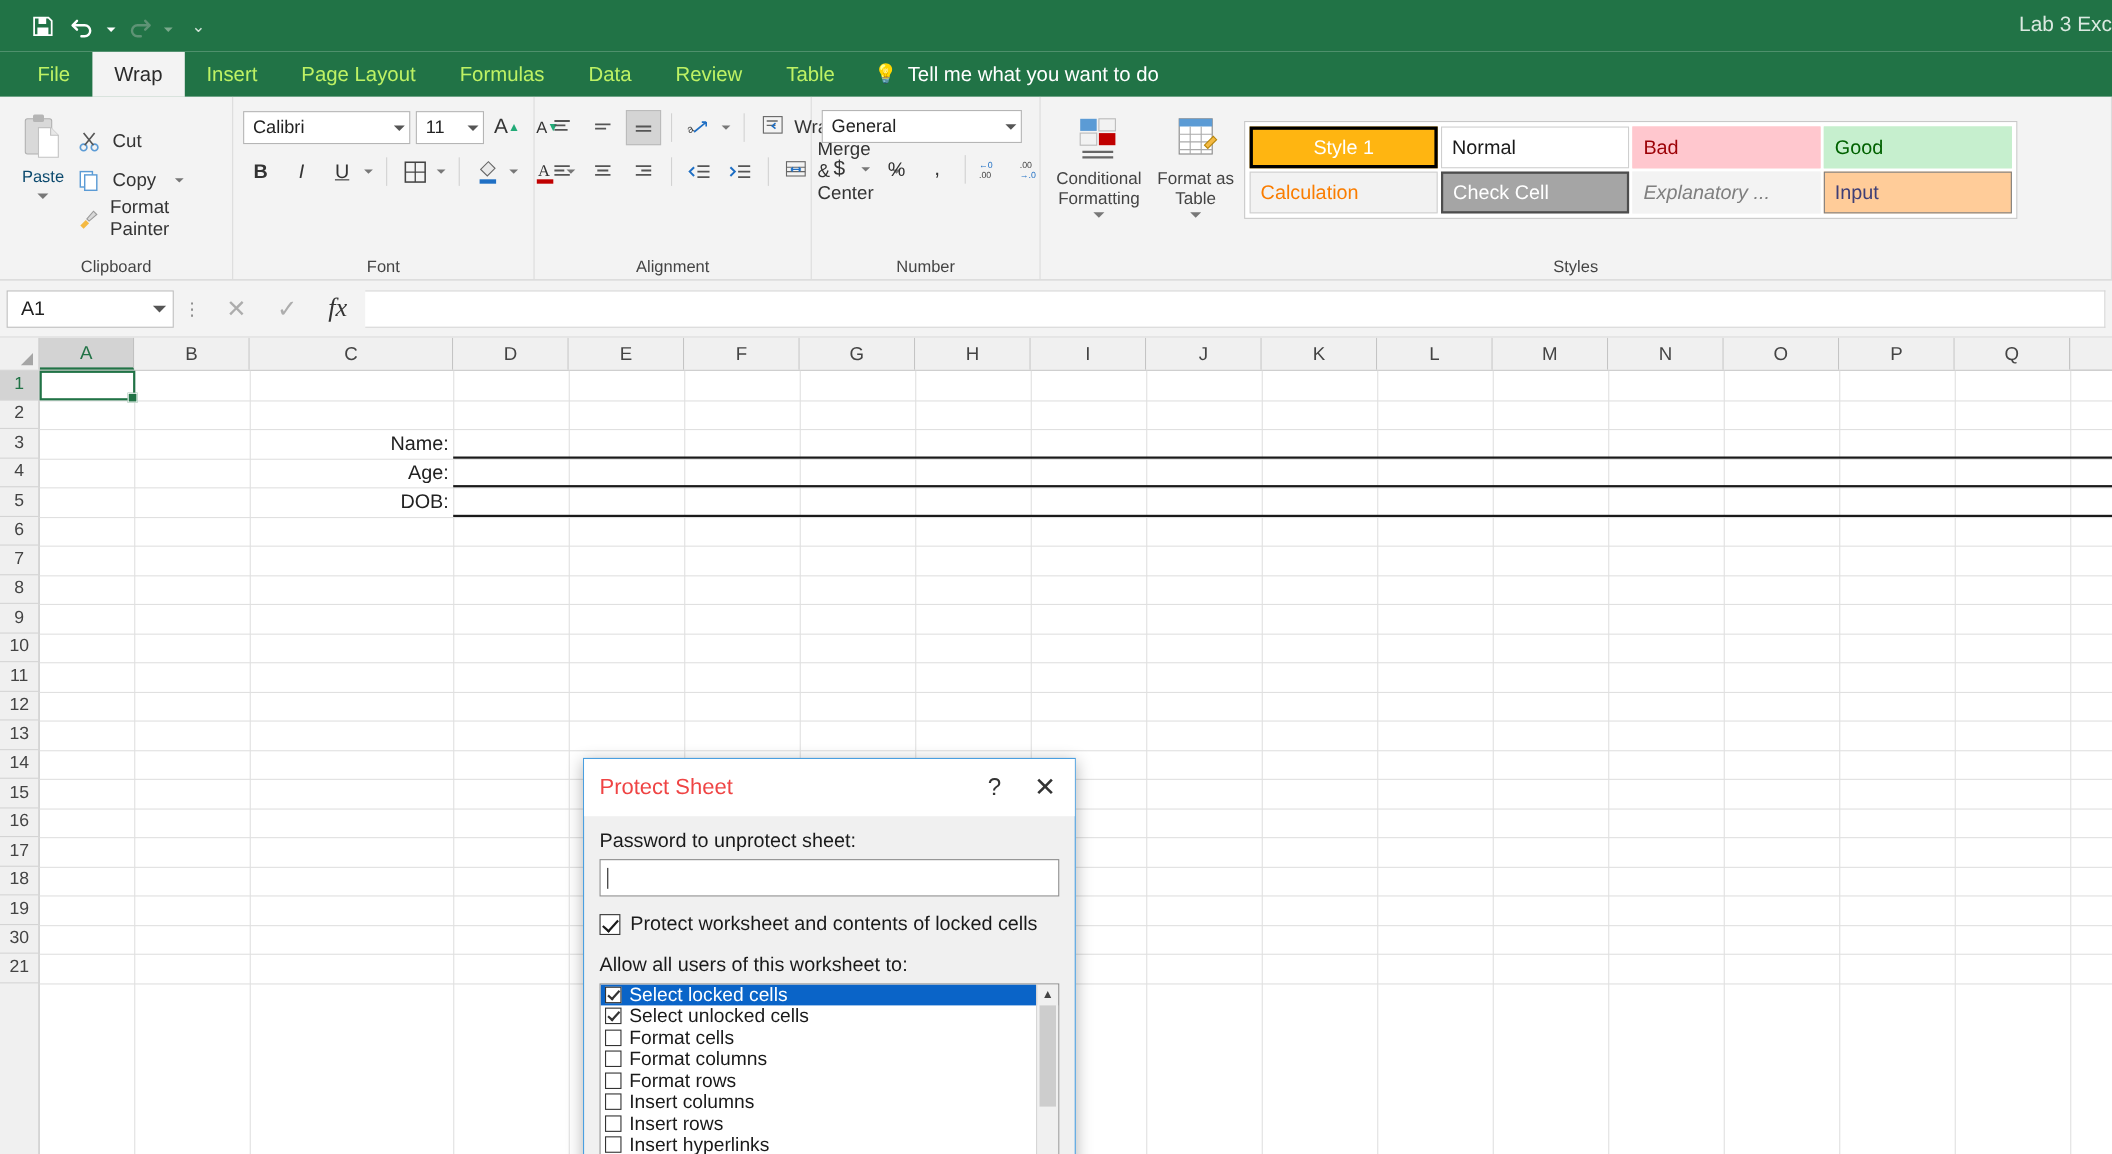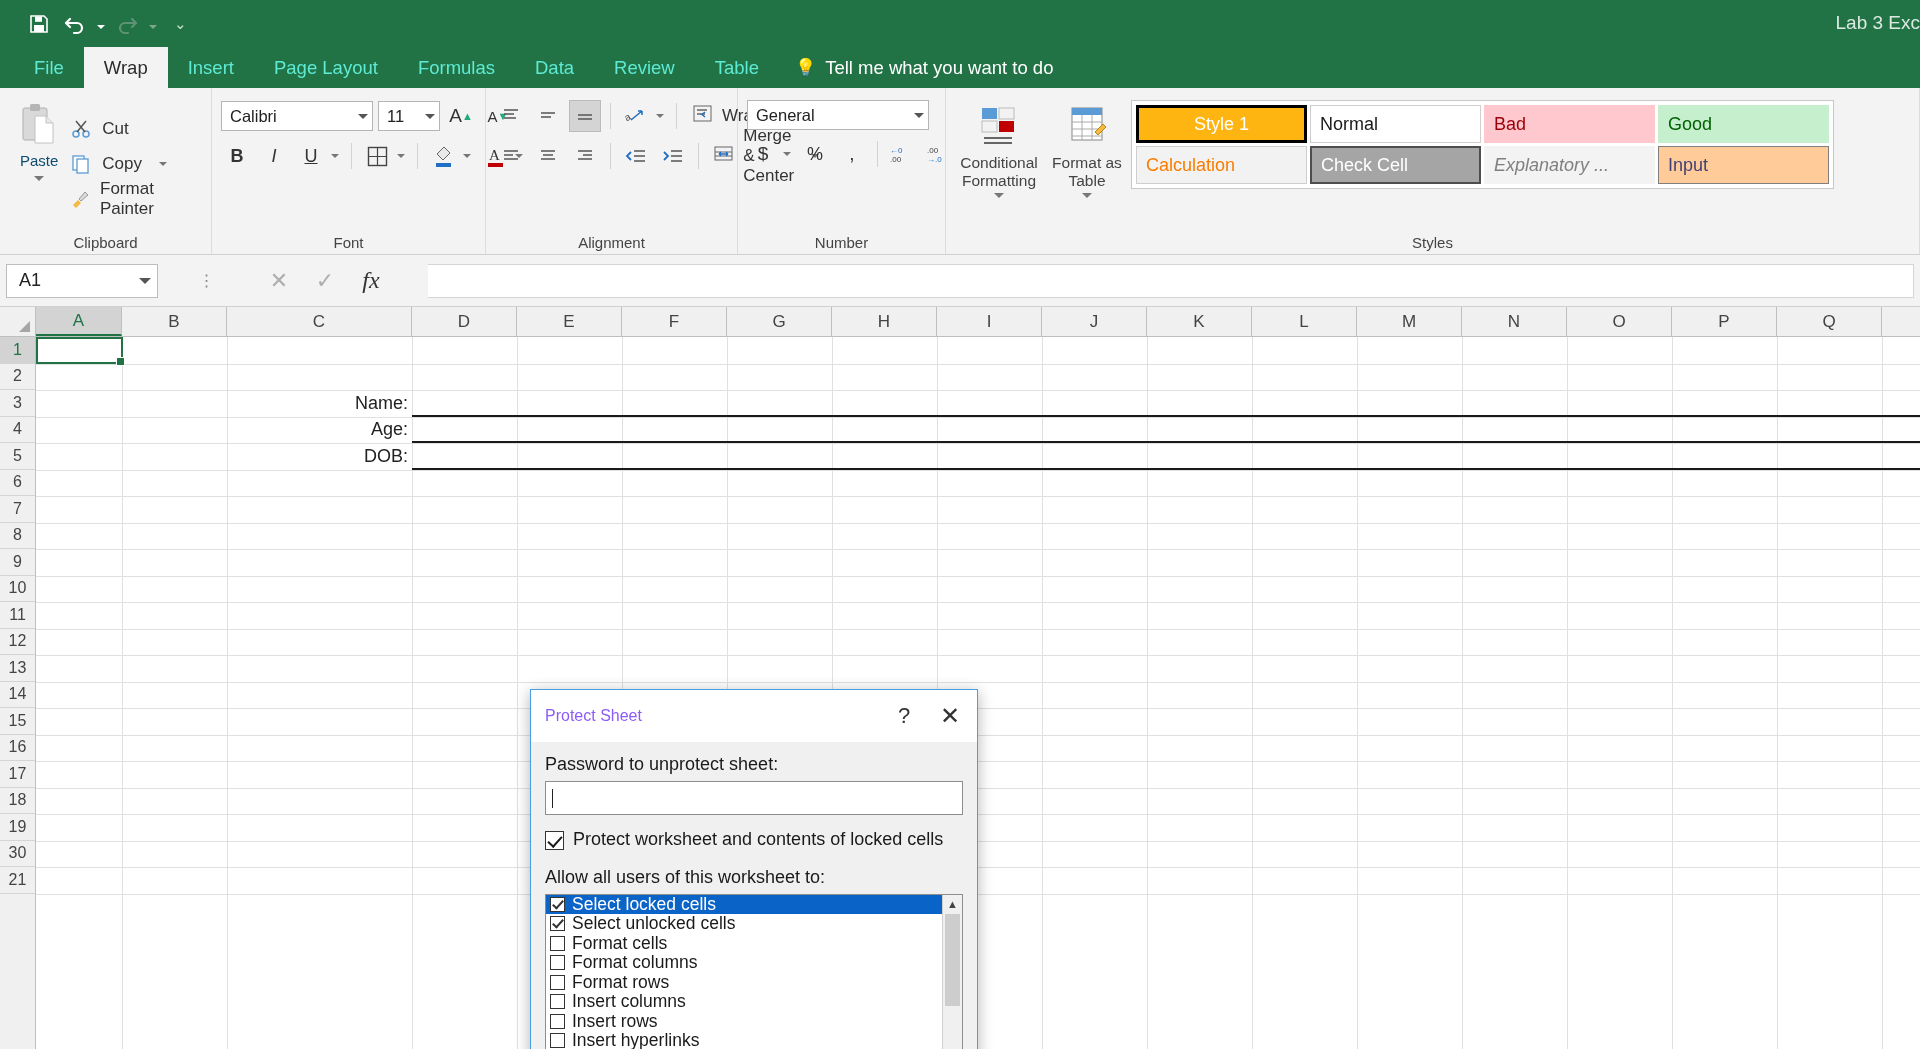--- a/index.html
+++ b/index.html
@@ -55,21 +55,21 @@
     height: 41px;
     background: #217346;
     display: flex;
     align-items: flex-end;
     padding-left: 14px;
   }
   .tab {
     height: 41px;
     padding: 0 20px;
     display: flex; align-items: center;
-    color: #5eead4;
+    color: #bef264;
     font-size: 18.5px;
     white-space: nowrap;
   }
   .tab.active {
     background: #f3f3f3;
     color: #2b2b2b;
   }
   .tellme {
     display: flex; align-items: center; gap: 9px;
     color: #ffffff; font-size: 18.5px;
@@ -157,38 +157,37 @@
   .bigbtn .bi { height: 54px; display:flex; align-items:center; justify-content:center;}
   .bigbtn .cr { width:0;height:0;border-left:5px solid transparent;border-right:5px solid transparent;border-top:5px solid #777;margin-top:3px;}
   .stylegallery {
     border: 1px solid #c8c8c8;
     background: #fff;
     display: grid;
     grid-template-columns: repeat(4, 171px);
     grid-auto-rows: 38px;
     gap: 3px;
     padding: 4px;
-    margin-top: 6px;
+    margin-top: 16px;
     align-self: flex-start;
   }
   .scell {
     display: flex; align-items: center;
     padding: 0 9px;
     font-size: 18px;
     border: 1px solid #cfcfcf;
     white-space: nowrap; overflow: hidden;
   }
 
   
   .formulabar {
     height: 52px; background: #f3f3f3;
     display: flex; align-items: center;
     border-bottom: 1px solid #d0d0d0;
     padding: 0 6px;
-    gap: 32px;
   }
   .namebox {
     width: 152px; height: 34px; background: #fff; border: 1px solid #bdbdbd;
     display: flex; align-items: center; padding: 0 6px 0 12px;
     font-size: 18px; color: #222;
   }
   .namebox .nv { flex: 1; }
   .namebox .ca { width:0;height:0;border-left:6px solid transparent;border-right:6px solid transparent;border-top:6px solid #555; }
   .fb-dots { width: 34px; text-align:center; color:#888; font-size:16px; letter-spacing:1px;}
   .fb-btns { display: flex; align-items: center; gap: 0; }
@@ -248,21 +247,21 @@
     background: #f0f0f0;
     border: 1px solid #4a9fe0;
     box-shadow: 0 3px 14px rgba(0,0,0,.3);
     pointer-events: auto;
   }
   .dlg-title {
     height: 52px; background: #fff;
     display: flex; align-items: center;
     padding-left: 14px;
   }
-  .dlg-title .t { flex:1; font-size: 16px; color:#8b5cf6; }
+  .dlg-title .t { flex:1; font-size: 20px; color:#ef4444; }
   .dlg-help, .dlg-close {
     width: 46px; height: 44px;
     display:flex; align-items:center; justify-content:center;
     font-size: 22px; color:#333;
   }
   .dlg-close { font-size: 24px; margin-right: 4px; }
   .dlg-body { padding: 12px 14px 0 14px; }
   .lbl { font-size: 18px; color: #1a1a1a; margin-bottom: 6px; }
   .pwd {
     height: 34px; background:#fff; border:1px solid #8d8d8d;

